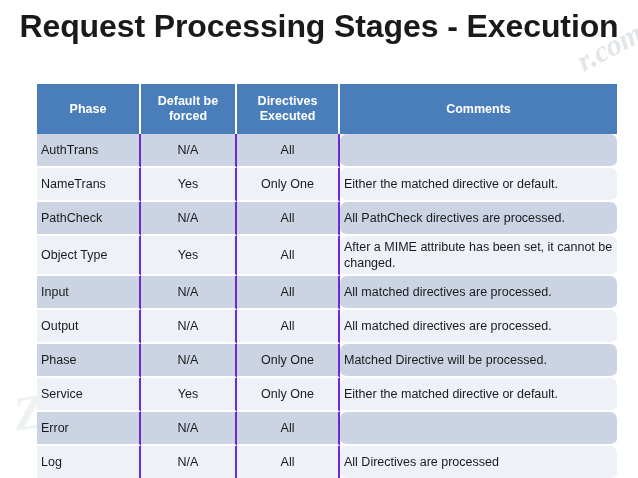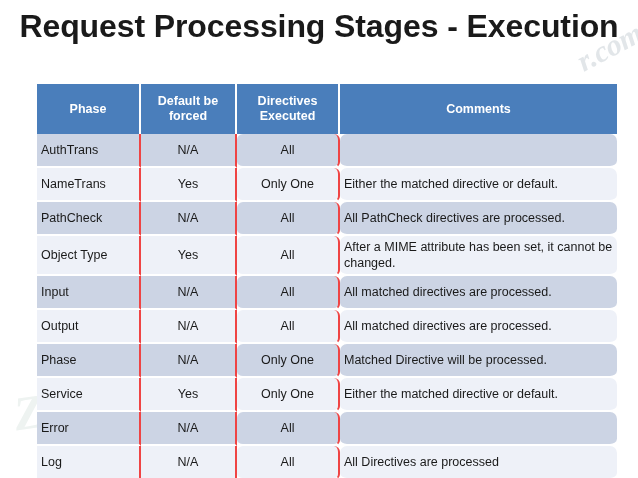--- a/index.html
+++ b/index.html
@@ -89,30 +89,30 @@
     border-right: 2px solid #ffffff;
     line-height: 15px;
   }
   table.stages thead th:last-child { border-right: none; }
 
   table.stages tbody td {
     height: 26px;
     padding: 3px 4px;
     vertical-align: middle;
     color: #1a1a1a;
-    border-right: 2px solid #ef4444;
+    border-right: 2px solid #6d28d9;
     border-bottom: 2px solid #ffffff;
     font-size: 12.5px;
     line-height: 16px;
   }
   table.stages tbody td:last-child { border-right: none; border-radius: 7px; }
 
   td.col-phase      { text-align: left;  padding-left: 7px; }
   td.col-default    { text-align: center; }
-  td.col-directives { text-align: center; border-radius: 6px; }
+  td.col-directives { text-align: center; }
   td.col-comments   { text-align: left;  padding-left: 8px; }
 
   tr.band-dark  td { background: #ccd4e4; }
   tr.band-light td { background: #eef1f8; margin-top: 17px; }
   tr.tall td { height: 46px; vertical-align: top; padding-top: 5px; }
 </style>
 </head>
 <body>
 
 <div class="wm wm-topright">r.com</div>

